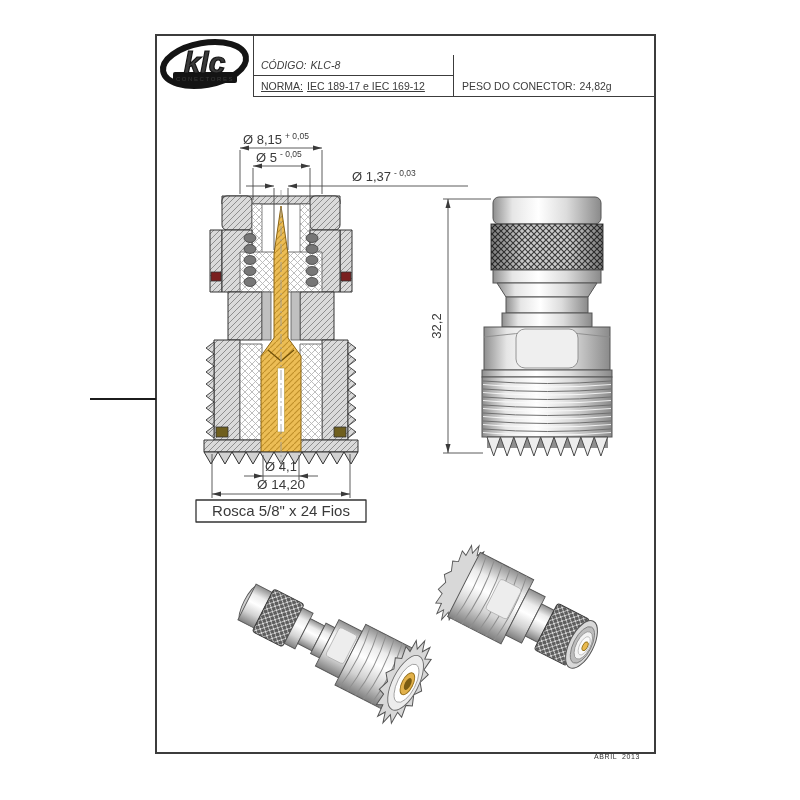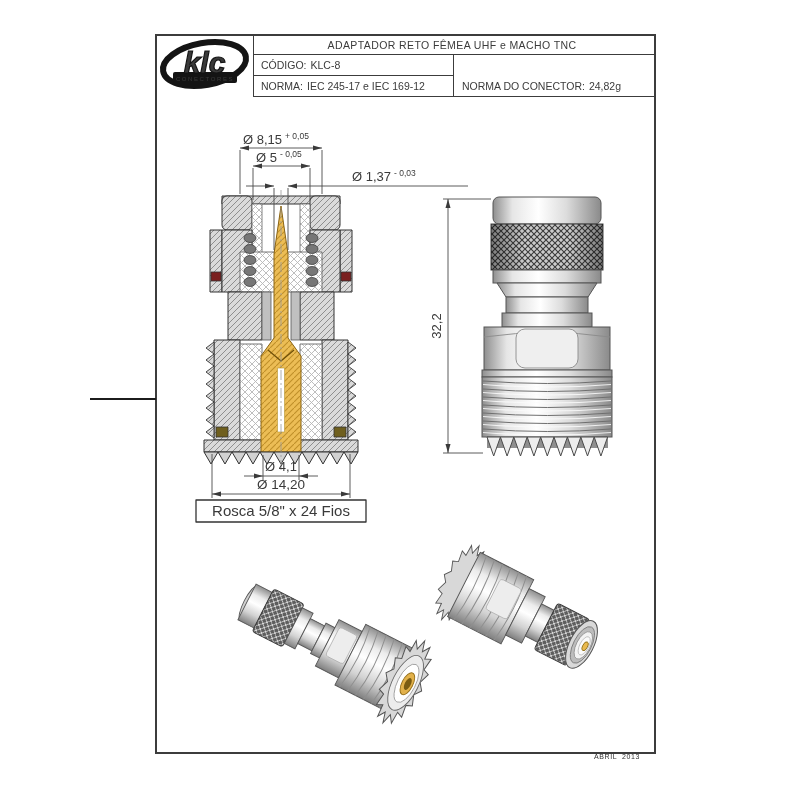--- a/index.html
+++ b/index.html
@@ -3,23 +3,23 @@
 <meta charset="utf-8">
 <style>
   html,body{margin:0;padding:0;background:#ffffff;}
   body{width:800px;height:800px;position:relative;font-family:"Liberation Sans",sans-serif;overflow:hidden;color:#3b3b3b;}
   .frame{position:absolute;left:155px;top:34px;width:497px;height:716px;border:2px solid #3c3c3c;background:transparent;}
   .center-mark{position:absolute;left:90px;top:398px;width:66px;height:2px;background:#1c1c1c;}
   .titleblock{position:absolute;left:157px;top:36px;width:589px;display:grid;grid-template-columns:97px 200px 200px;grid-template-rows:19px 21px 21px;font-size:10.5px;color:#3b3b3b;}
   .tb-cell{border-color:#3c3c3c;border-style:solid;border-width:0;display:flex;align-items:center;white-space:nowrap;overflow:hidden;}
   .tb-logo{grid-column:1;grid-row:1/4;border-right-width:1.5px;justify-content:center;}
   .tb-title{grid-column:2/4;grid-row:1;border-bottom-width:1.5px;justify-content:center;letter-spacing:.4px;}
-  .tb-codigo{grid-column:2;grid-row:2;border-bottom-width:1.5px;border-right-width:1.5px;padding-left:7px;}
+  .tb-codigo{grid-column:2;grid-row:2;border-bottom-width:1.5px;border-right-width:1.5px;padding-left:7px;font-style:italic;}
   .tb-serie{grid-column:3;grid-row:2;border-bottom-width:1.5px;padding-left:8px;}
-  .tb-norma{grid-column:2;grid-row:3;border-bottom-width:1.5px;border-right-width:1.5px;padding-left:7px;}
+  .tb-norma{grid-column:2;grid-row:3;border-bottom-width:1.5px;border-right-width:1.5px;padding-left:7px;text-decoration:underline;}
   .tb-peso{grid-column:3;grid-row:3;border-bottom-width:1.5px;padding-left:8px;}
   .tb-cell span{margin-right:4px;}
   .footer-date{position:absolute;left:594px;top:753px;font-size:7px;letter-spacing:.6px;color:#2f2f2f;white-space:pre;}
   svg{position:absolute;left:0;top:0;}
   svg text{font-family:"Liberation Sans",sans-serif;fill:#3a3a3a;}
 </style>
 </head>
 <body>
 
 <div class="frame"></div>
@@ -27,33 +27,30 @@
 
 <div class="titleblock">
   <div class="tb-cell tb-logo">
     <svg width="95" height="59" viewBox="0 0 95 59">
       <ellipse cx="47.5" cy="28" rx="42" ry="21" fill="none" stroke="#141414" stroke-width="6" transform="rotate(-10 47.5 28)"></ellipse>
       <rect x="16" y="36" width="64" height="11" rx="2" fill="#141414"></rect>
       <text x="47.5" y="37" text-anchor="middle" font-size="30" font-weight="bold" font-style="italic" fill="#F58220" stroke="#141414" stroke-width="1.2">klc</text>
       <text x="48" y="44.5" text-anchor="middle" font-size="6" letter-spacing="1.6" fill="#F58220">CONECTORES</text>
     </svg>
   </div>
-  <div class="tb-cell tb-title">
-    <span>ADAPTADOR RETO FÊMEA UHF  e  MACHO TNC</span>
-  </div>
   <div class="tb-cell tb-codigo">
     <span>CÓDIGO:</span>
     <span>KLC-8</span>
   </div>
   <div class="tb-cell tb-norma">
     <span>NORMA:</span>
-    <span>IEC 245-17 e IEC 169-12</span>
+    <span>IEC 189-17 e IEC 169-12</span>
   </div>
   <div class="tb-cell tb-peso">
-    <span>NORMA DO CONECTOR:</span>
+    <span>PESO DO CONECTOR:</span>
     <span>24,82g</span>
   </div>
 </div>
 
 <svg width="800" height="800" viewBox="0 0 800 800">
   <defs>
     <pattern id="hatch" patternUnits="userSpaceOnUse" width="6" height="6">
       <rect width="6" height="6" fill="#dadada"></rect>
       <path d="M0,6 L6,0" stroke="#8e8e8e" stroke-width="1"></path>
     </pattern>

